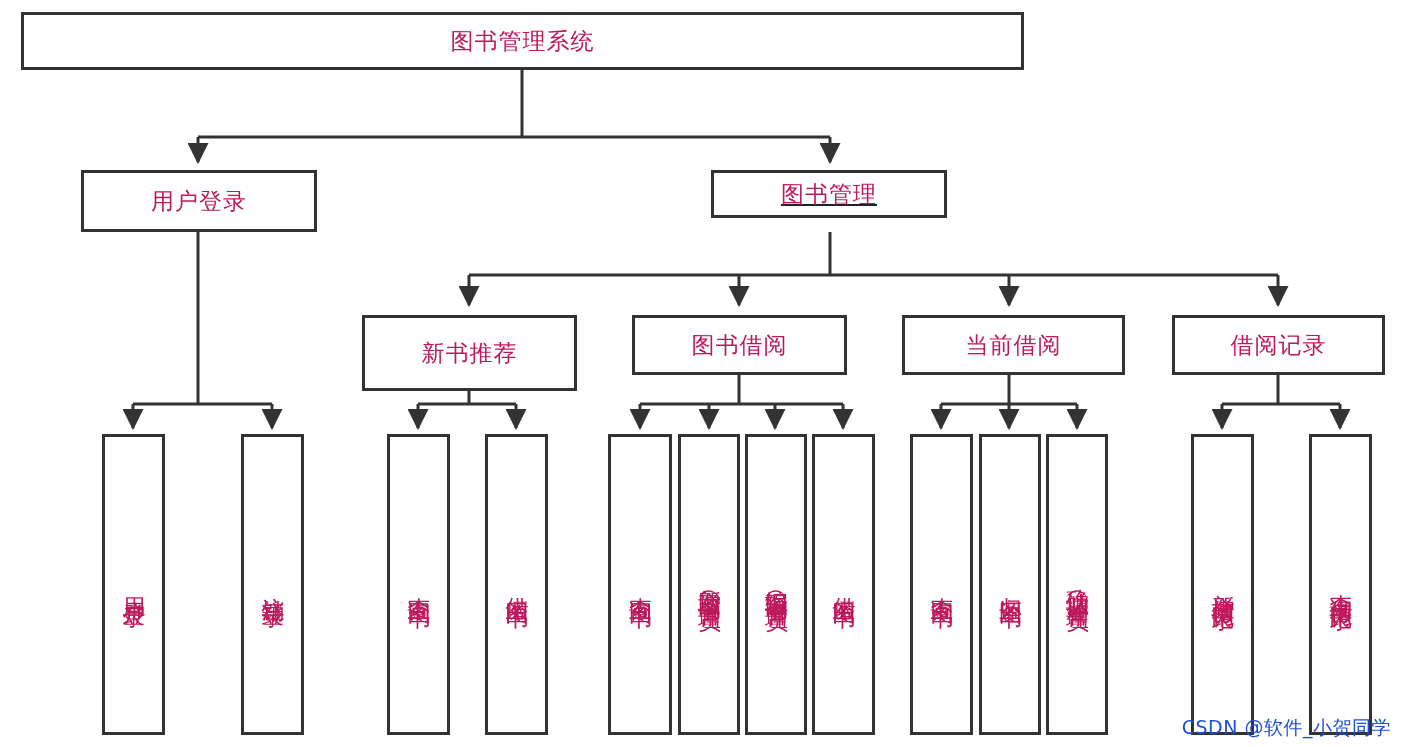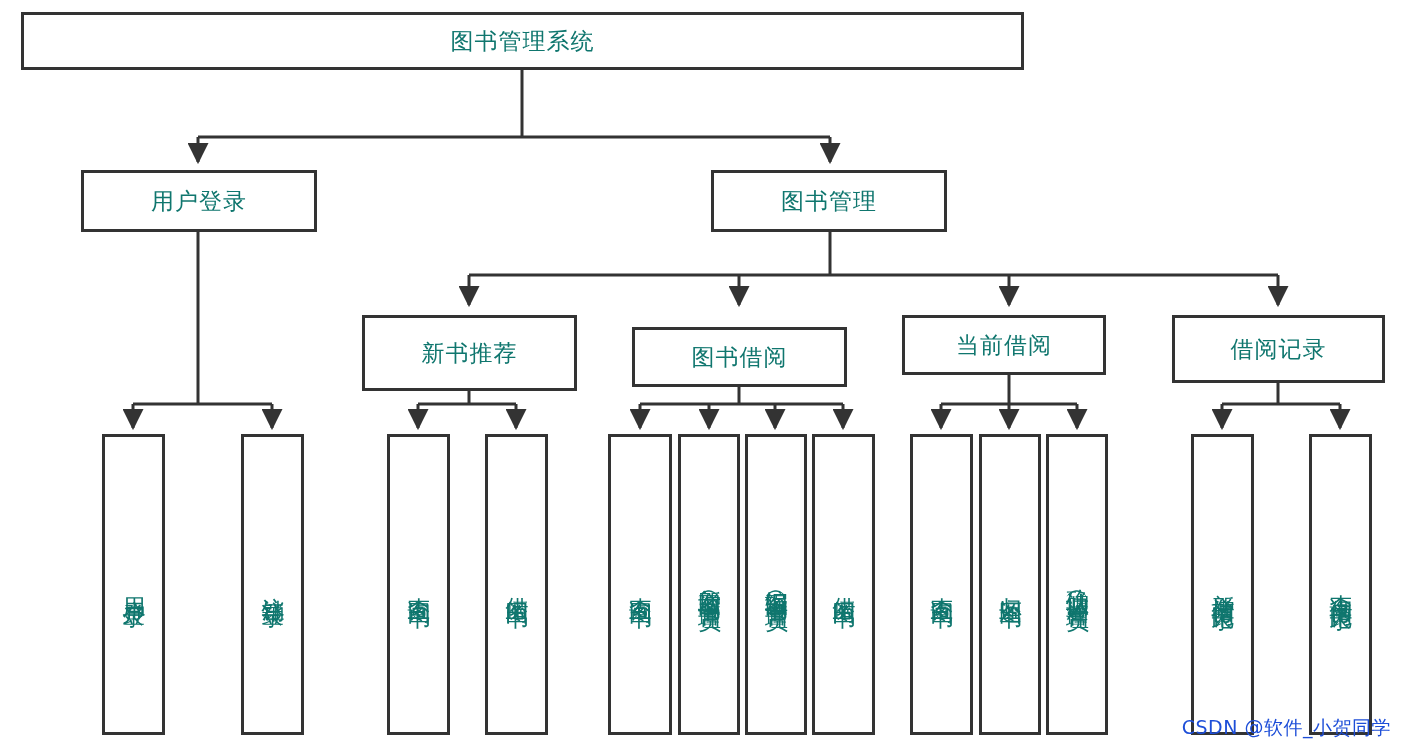--- a/index.html
+++ b/index.html
@@ -21,21 +21,21 @@
     display:flex;
     align-items:center;
     justify-content:center;
     color:#222222;
   }
   .node .label{
     font-size:23px;
     line-height:1.25;
     letter-spacing:1px;
     white-space:nowrap;
-    color:#0f766e;
+    color:#be185d;
   }
   .node.leaf{
     border-width:3px;
   }
   .node.leaf .label{
     writing-mode:vertical-rl;
     text-orientation:upright;
     font-size:23px;
     line-height:1.12;
     letter-spacing:3px;
@@ -108,34 +108,34 @@
     </g>
   </svg>
 
   <div class="node" style="left:21px;top:12px;width:1003px;height:58px;">
     <span class="label">图书管理系统</span>
   </div>
 
   <div class="node" style="left:81px;top:170px;width:236px;height:62px;">
     <span class="label">用户登录</span>
   </div>
-  <div class="node" style="left:711px;top:170px;width:236px;height:62px;">
+  <div class="node" style="left:711px;top:170px;width:236px;height:48px;text-decoration:underline;">
     <span class="label">图书管理</span>
   </div>
 
   <div class="node" style="left:362px;top:315px;width:215px;height:76px;">
     <span class="label">新书推荐</span>
   </div>
-  <div class="node" style="left:632px;top:315px;width:215px;height:60px;margin-top:12px;">
+  <div class="node" style="left:632px;top:315px;width:215px;height:60px;">
     <span class="label">图书借阅</span>
   </div>
-  <div class="node" style="left:902px;top:315px;width:204px;height:60px;align-items:center;">
+  <div class="node" style="left:902px;top:315px;width:223px;height:60px;align-items:center;">
     <span class="label">当前借阅</span>
   </div>
-  <div class="node" style="left:1172px;top:315px;width:213px;height:68px;">
+  <div class="node" style="left:1172px;top:315px;width:213px;height:60px;">
     <span class="label">借阅记录</span>
   </div>
 
   <div class="node leaf" style="left:102px;top:434px;width:63px;height:301px;">
     <span class="label">用户登录</span>
   </div>
   <div class="node leaf" style="left:241px;top:434px;width:63px;height:301px;">
     <span class="label">注销登录</span>
   </div>
 

